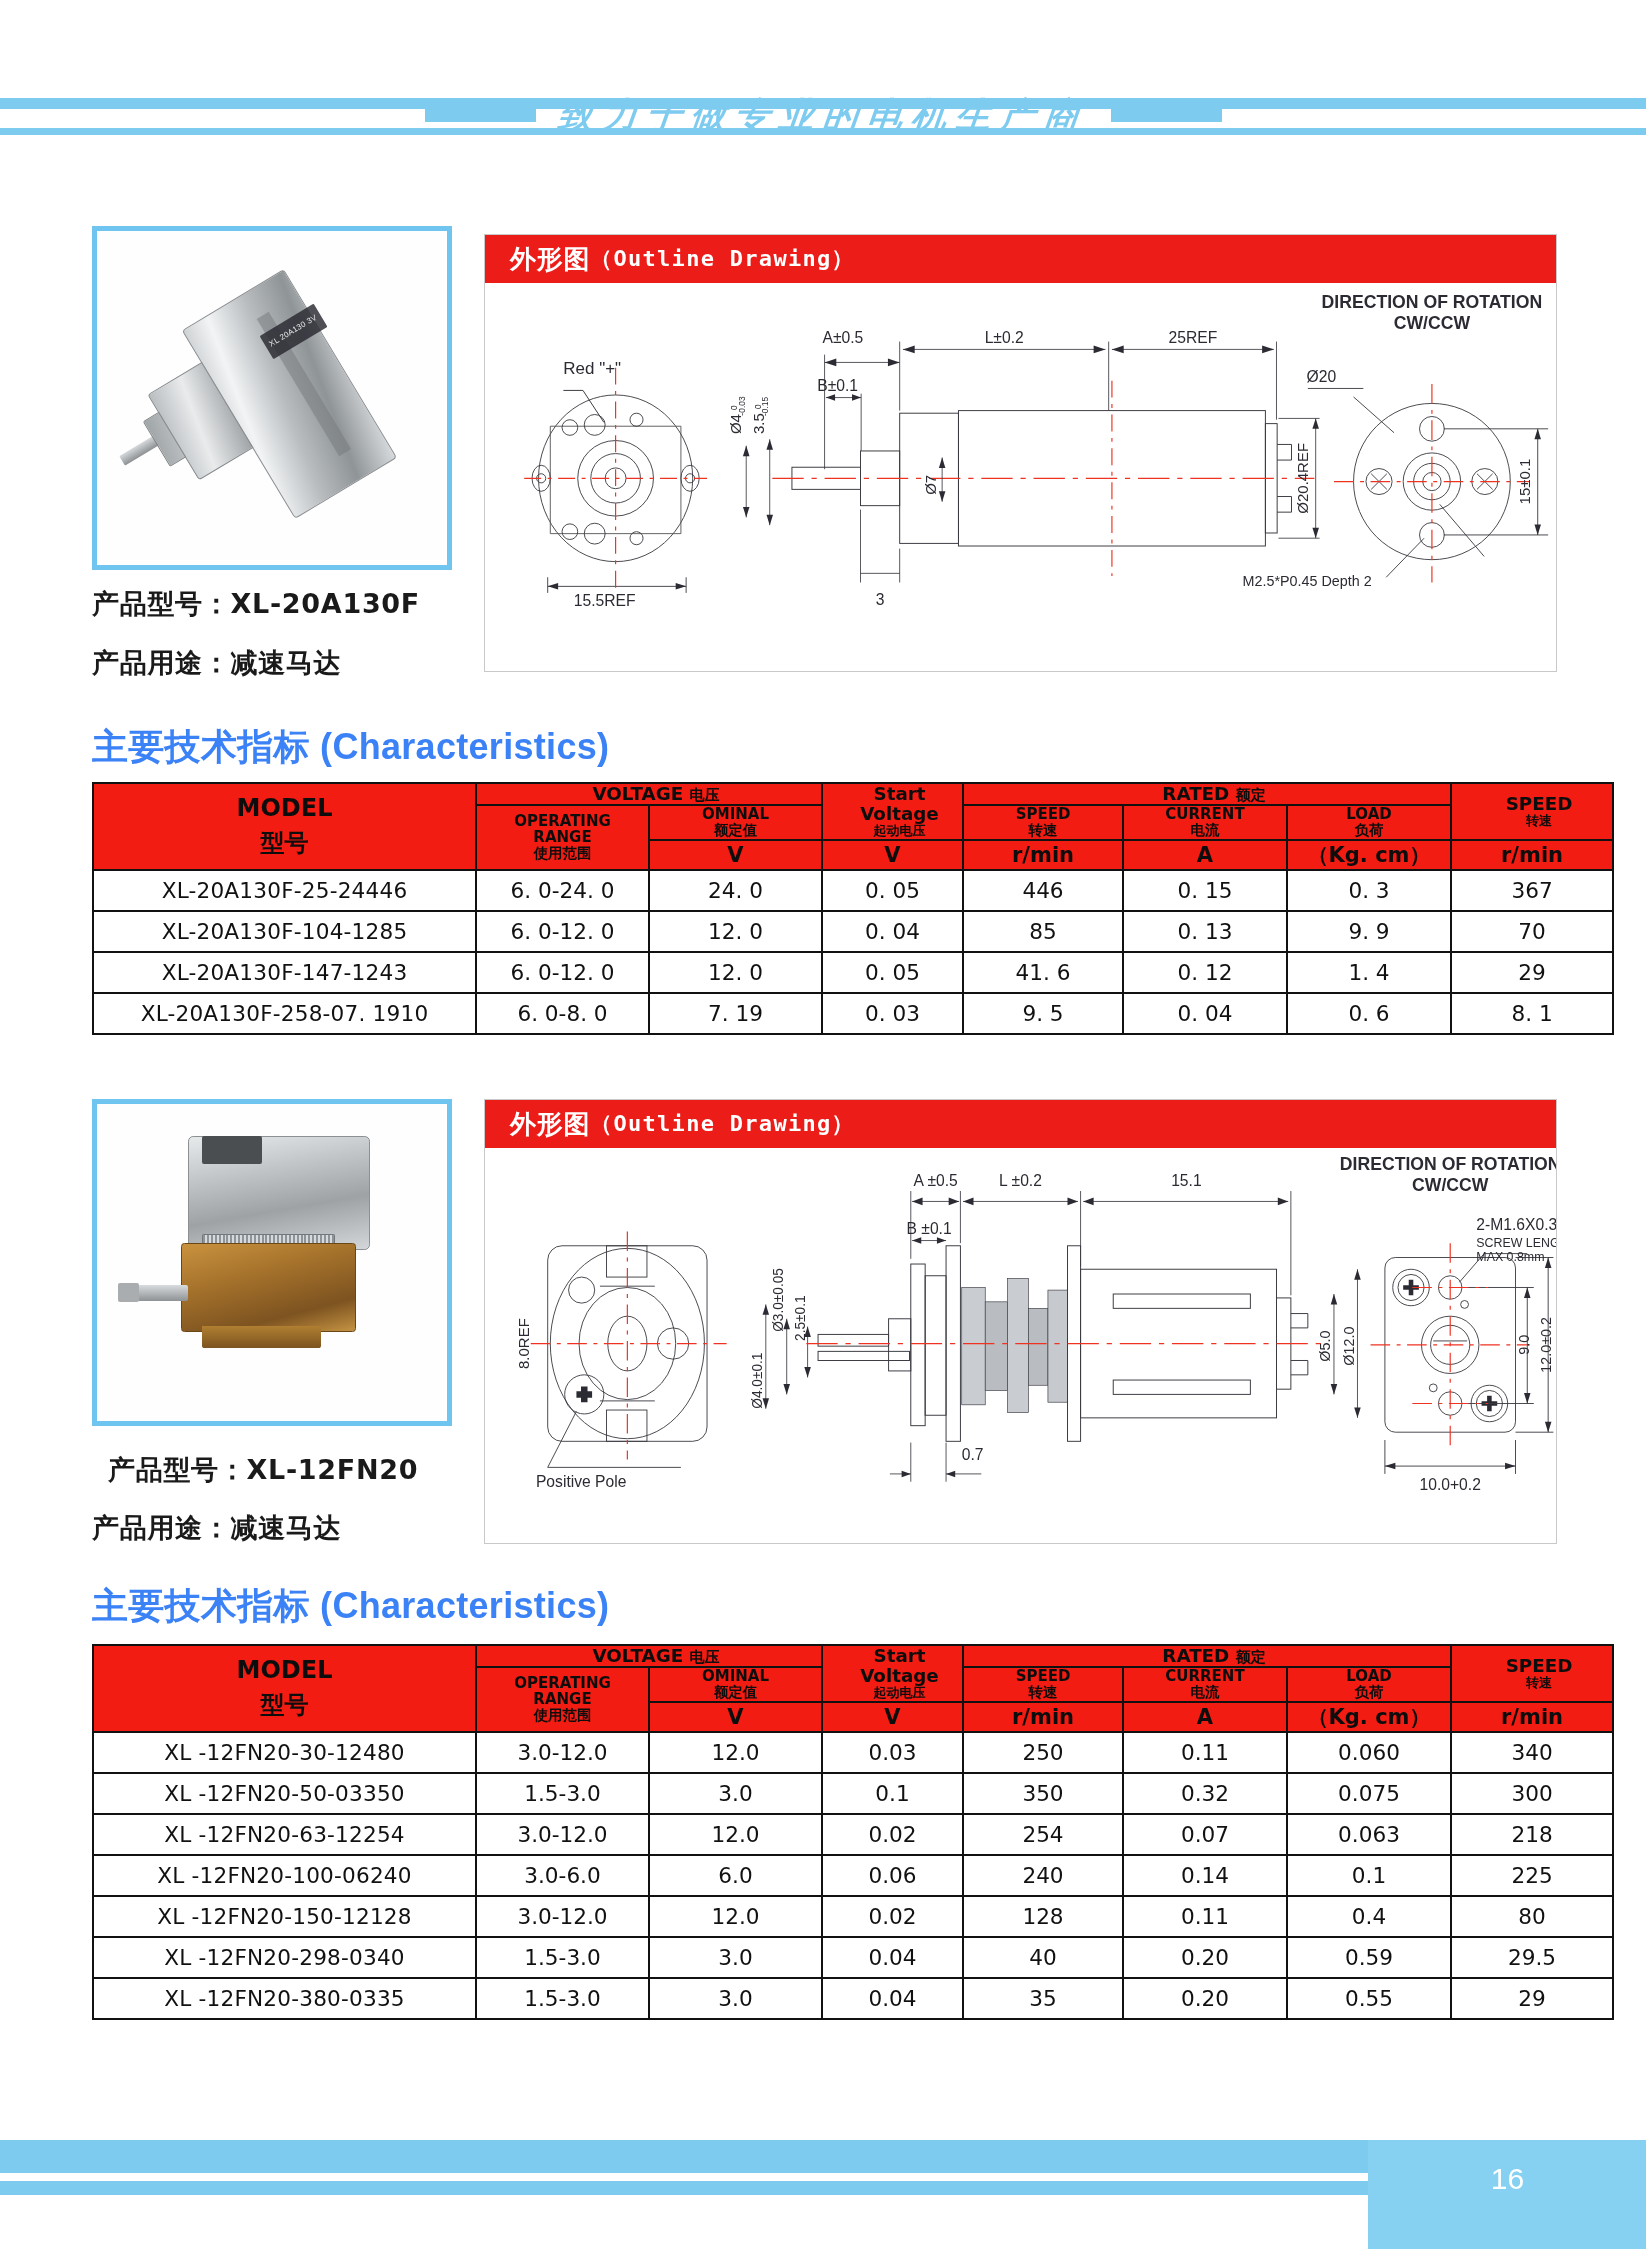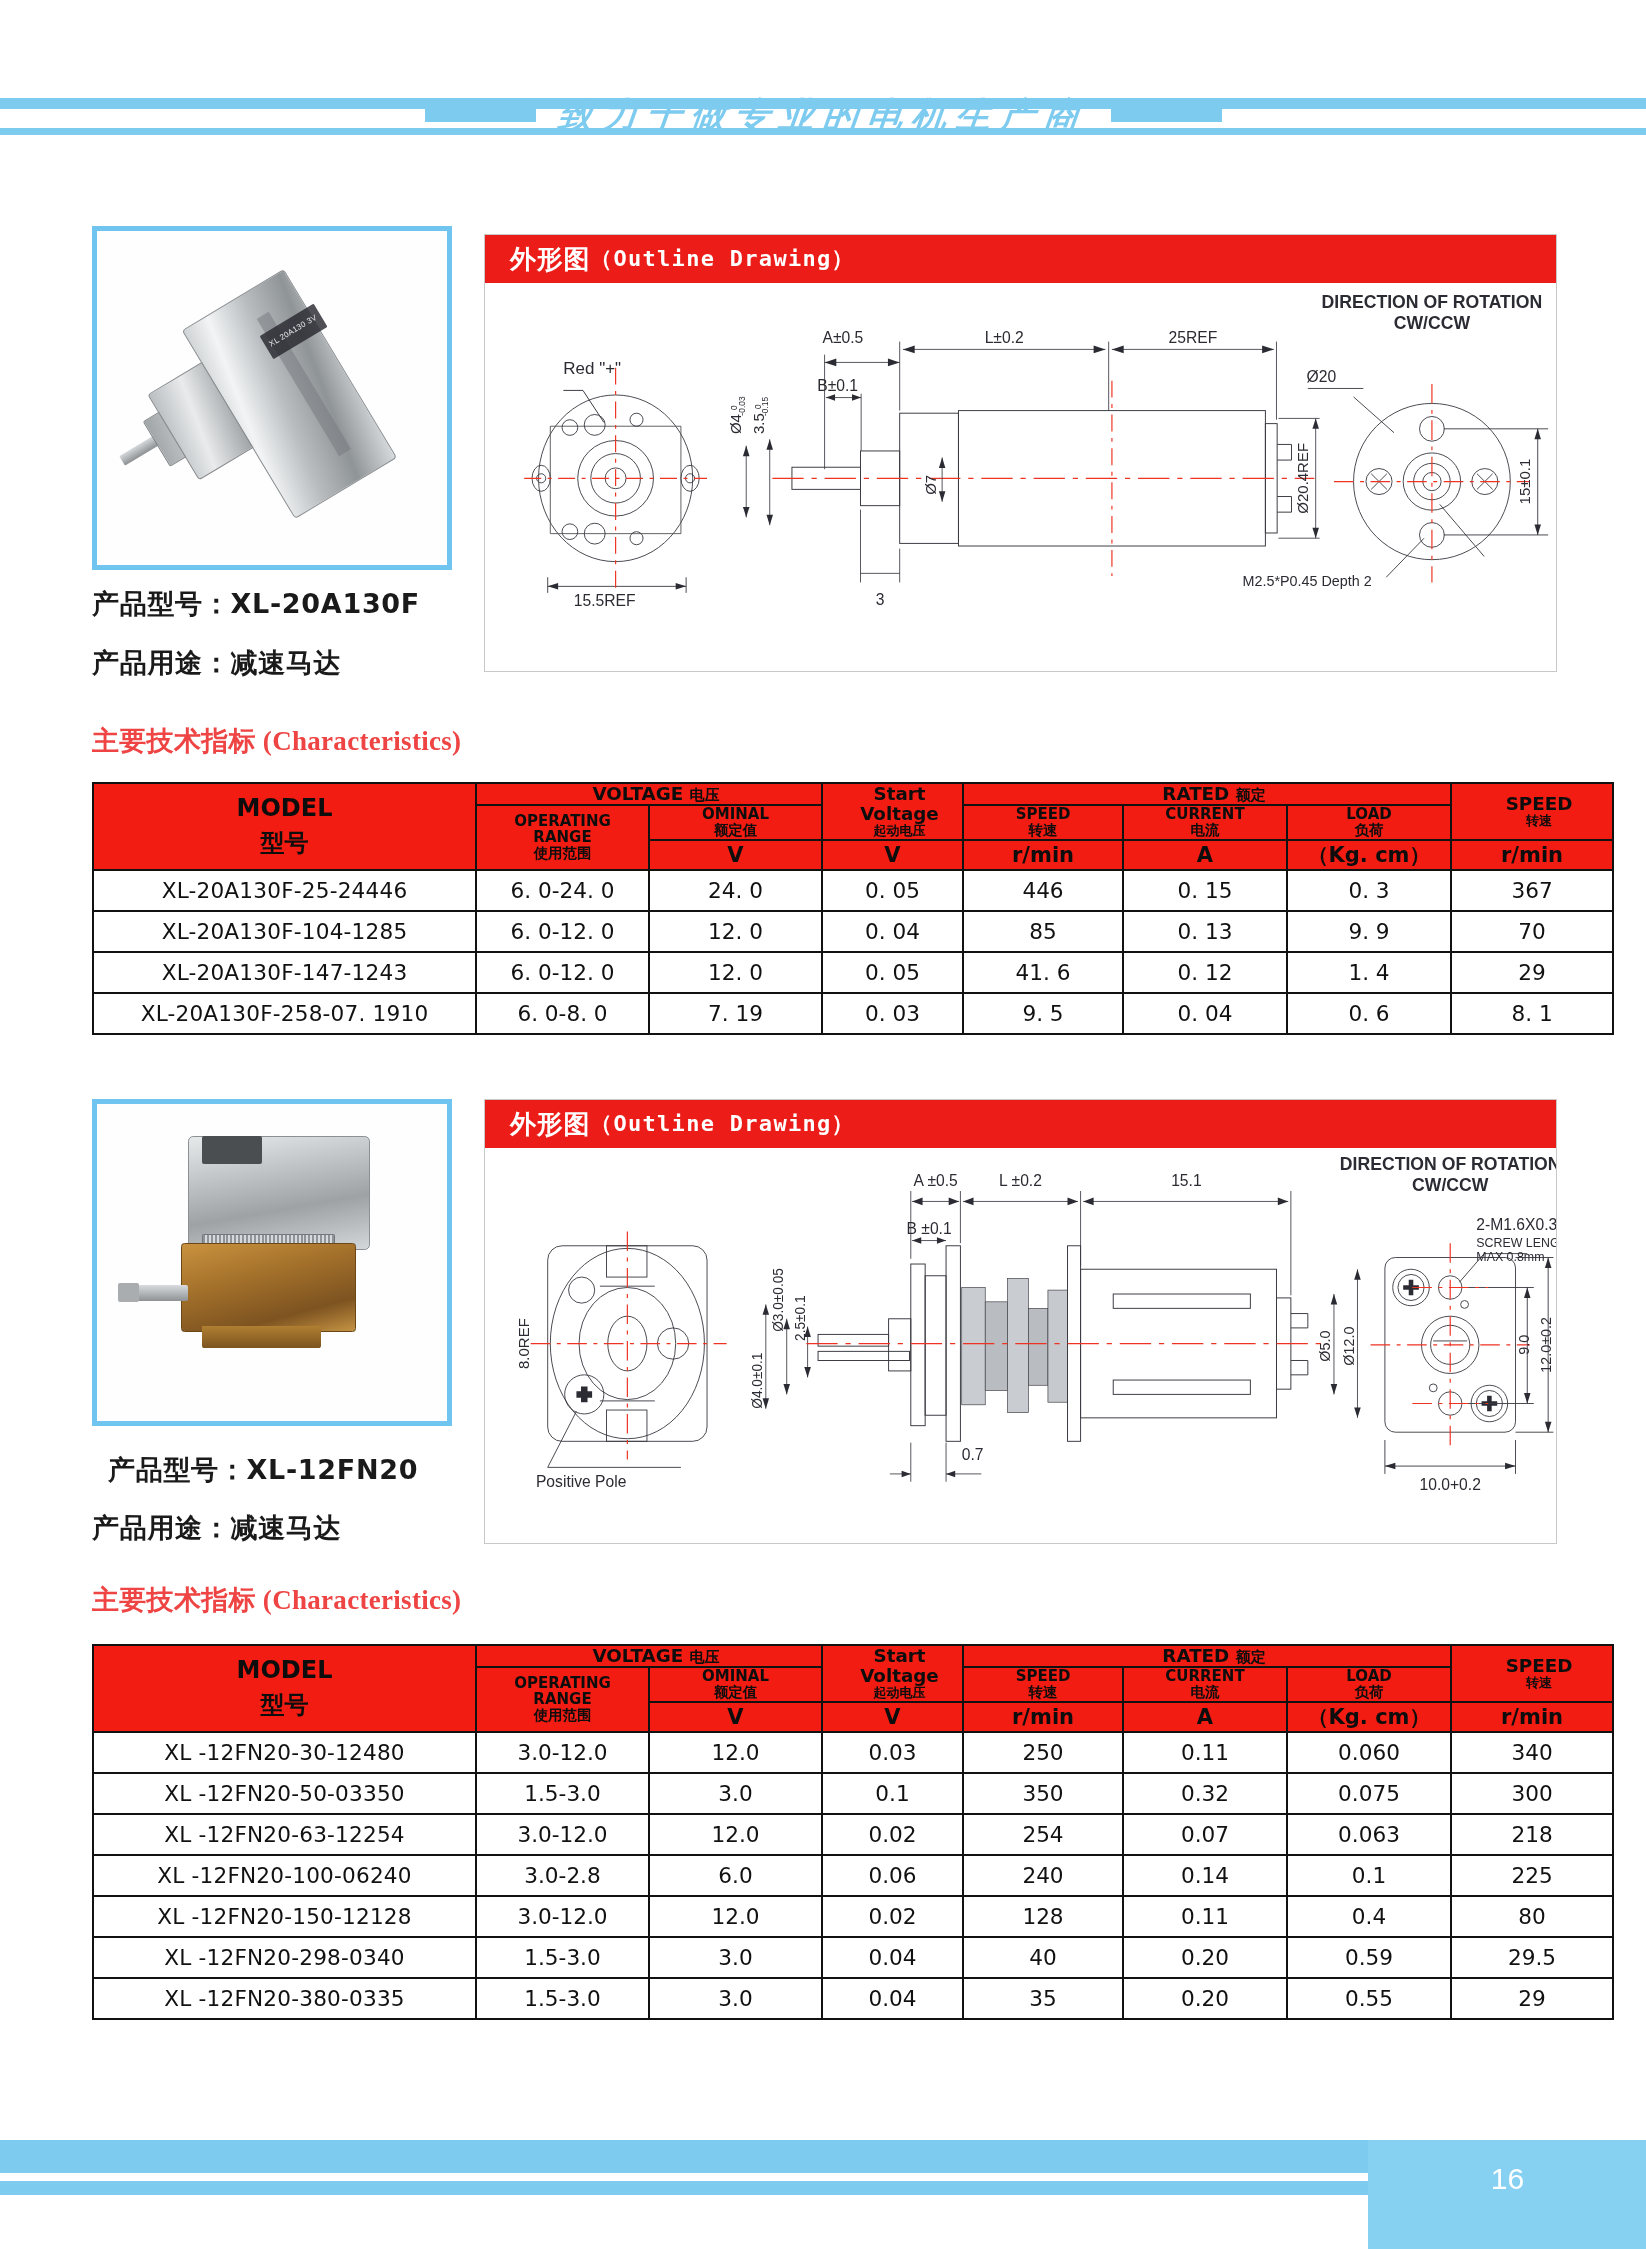--- a/index.html
+++ b/index.html
@@ -110,22 +110,22 @@
     background: #ec1c18; color: #fff; display: flex; align-items: center;
     padding-left: 25px; font-size: 26px; font-weight: 700; letter-spacing: 0.7px;
     font-family: "DejaVu Sans", "Liberation Sans", sans-serif;
   }
   .draw-banner .mono { font-family: "DejaVu Sans Mono","Liberation Mono", monospace; font-size: 22px; letter-spacing: 1.3px;}
   .draw-area { position: absolute; left: 0; top: 48px; width: 100%; bottom: 0; background:#fff; }
   .draw-area svg { display: block; width: 100%; height: 100%; }
 
   
   .sec-title {
-    position: absolute; color: #ef4444; font-weight: 700; font-size: 27px; white-space: nowrap;
-    font-family: Liberation Serif, serif; letter-spacing: 0.3px;
+    position: absolute; color: #3b82f6; font-weight: 700; font-size: 36px; white-space: nowrap;
+    font-family: Liberation Sans, sans-serif; letter-spacing: 0.3px;
   }
 
   
   .spec-table { position: absolute; border-collapse: collapse; table-layout: fixed; background: #fff; }
   .spec-table th, .spec-table td {
     border: 2px solid #111; text-align: center; vertical-align: middle;
     font-family: "DejaVu Sans", "Liberation Sans", sans-serif;
   }
   .spec-table thead th { background: #f21c12; color: #0d0d0d; font-weight: 700; }
   .th-big  { font-size: 24px; line-height: 1.15; }
@@ -697,21 +697,21 @@
           <td>3.0-12.0</td>
           <td>12.0</td>
           <td>0.02</td>
           <td>254</td>
           <td>0.07</td>
           <td>0.063</td>
           <td>218</td>
         </tr>
         <tr>
           <td class="model-cell">XL -12FN20-100-06240</td>
-          <td>3.0-2.8</td>
+          <td>3.0-6.0</td>
           <td>6.0</td>
           <td>0.06</td>
           <td>240</td>
           <td>0.14</td>
           <td>0.1</td>
           <td>225</td>
         </tr>
         <tr>
           <td class="model-cell">XL -12FN20-150-12128</td>
           <td>3.0-12.0</td>

